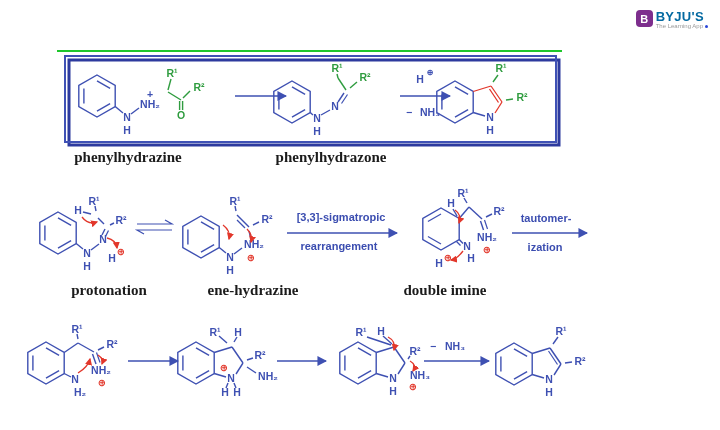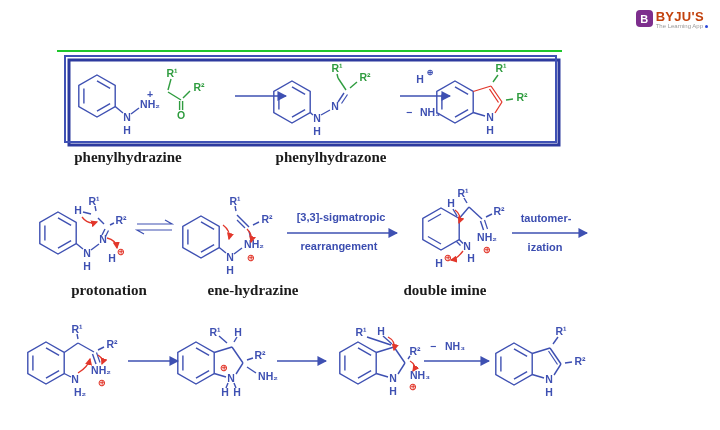--- a/index.html
+++ b/index.html
@@ -3,21 +3,21 @@
 <meta charset="utf-8">
 <style>
   html,body{margin:0;padding:0;background:#fff;}
   .stage{position:relative;width:720px;height:430px;background:#ffffff;overflow:hidden;
          font-family:"Liberation Sans",sans-serif;}
   
   .logo{position:absolute;top:10px;right:12px;display:flex;align-items:flex-start;gap:3px;}
   .logo-badge{width:17px;height:17px;border-radius:4px;background:#7d2e8d;color:#fff;
               font:bold 11px "Liberation Sans",sans-serif;display:flex;align-items:center;
               justify-content:center;}
-  .logo-brand{font:bold 13px "Liberation Sans",sans-serif;color:#c2410c;line-height:13px;letter-spacing:.3px;}
+  .logo-brand{font:bold 13px "Liberation Sans",sans-serif;color:#0369a1;line-height:13px;letter-spacing:.3px;}
   .logo-tag{font:6px "Liberation Sans",sans-serif;color:#999;line-height:7px;display:flex;align-items:center;gap:2px;}
   .logo-dot{width:3px;height:3px;border-radius:50%;background:#2a46d8;display:inline-block;}
   
   .bstk{stroke:#3e50b2;stroke-width:1.4;fill:none;}
   .bstk2{stroke:#3e50b2;stroke-width:1.2;fill:none;}
   .gstk{stroke:#2f9c3f;stroke-width:1.4;fill:none;}
   .rstk{stroke:#e2372b;stroke-width:1.3;fill:none;}
   .atom{font:bold 10.5px "Liberation Sans",sans-serif;fill:#3e50b2;text-anchor:middle;dominant-baseline:middle;}
   .atom-g{fill:#2f9c3f;}
   .small-sup{font:bold 8px "Liberation Sans",sans-serif;text-anchor:middle;dominant-baseline:middle;}

